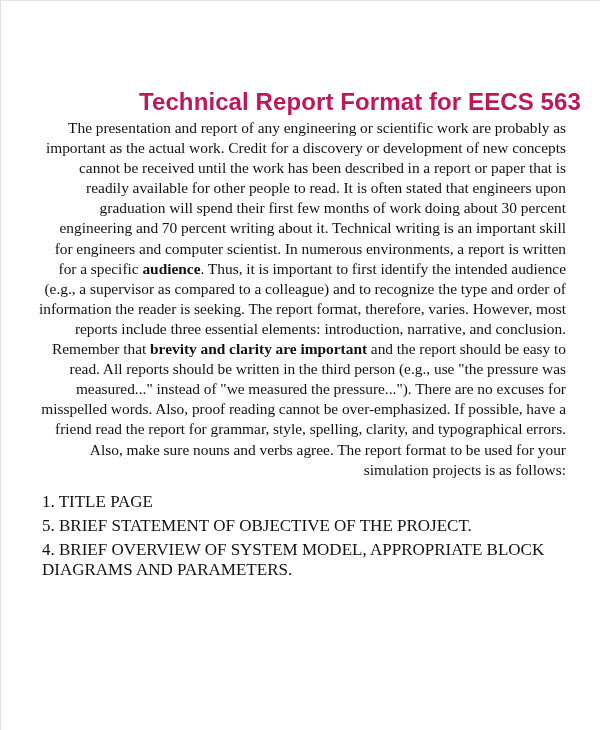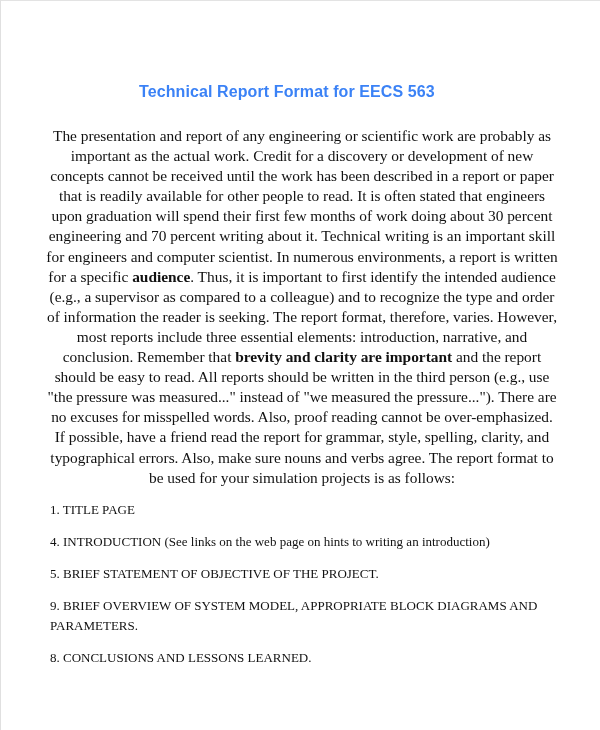--- a/index.html
+++ b/index.html
@@ -17,72 +17,70 @@
     height: 730px;
     background: #ffffff;
     box-sizing: border-box;
     border-top: 1px solid #e3e3e3;
     border-left: 1px solid #e0e0e0;
     overflow: hidden;
   }
   .doc-title {
     font-family: "Liberation Sans", "DejaVu Sans", sans-serif;
     font-weight: bold;
-    font-size: 16px;
-    color: #3b82f6;
+    font-size: 24px;
+    color: #be185d;
     letter-spacing: 0.1px;
     position: absolute;
     left: 138px;
     top: 71px;
     white-space: nowrap;
     text-align: center;
   }
   .body-block {
     position: absolute;
     left: 37px;
     top: 117px;
     width: 528px;
   }
   .para {
     font-size: 15.4px;
     line-height: 20.1px;
     color: #111111;
-    text-align: center;
-    margin: 8px;
+    text-align: right;
+    margin: 0;
     word-spacing: -0.1px;
   }
   .para b, .bold {
     font-weight: bold;
   }
   .list-block {
     position: absolute;
     left: 37px;
     top: 487px;
     width: 540px;
   }
   .list-line {
-    font-size: 13px;
+    font-size: 17px;
     line-height: 20.1px;
     color: #111111;
-    margin: 12px;
+    margin: 4px;
     white-space: normal;
   }
 </style>
 </head>
 <body>
 
 <div class="page">
 
   <h1 class="doc-title">Technical Report Format for EECS 563</h1>
 
   <div class="body-block">
     <p class="para"><span>The presentation and report of any engineering or scientific work are probably as important as the actual work. Credit for a discovery or development of new concepts cannot be received until the work has been described in a report or paper that is readily available for other people to read. It is often stated that engineers upon graduation will spend their first few months of work doing about 30 percent engineering and 70 percent writing about it. Technical writing is an important skill for engineers and computer scientist. In numerous environments, a report is written for a specific </span><b>audience</b><span>. Thus, it is important to first identify the intended audience (e.g., a supervisor as compared to a colleague) and to recognize the type and order of information the reader is seeking. The report format, therefore, varies. However, most reports include three essential elements: introduction, narrative, and conclusion. Remember that </span><b>brevity and clarity are important</b><span> and the report should be easy to read. All reports should be written in the third person (e.g., use "the pressure was measured..." instead of "we measured the pressure..."). There are no excuses for misspelled words. Also, proof reading cannot be over-emphasized. If possible, have a friend read the report for grammar, style, spelling, clarity, and typographical errors. Also, make sure nouns and verbs agree. The report format to be used for your simulation projects is as follows:</span></p>
   </div>
 
   <div class="list-block">
     <p class="list-line">1. TITLE PAGE</p>
-    <p class="list-line">4. INTRODUCTION (See links on the web page on hints to writing an introduction)</p>
     <p class="list-line">5. BRIEF STATEMENT OF OBJECTIVE OF THE PROJECT.</p>
-    <p class="list-line">9. BRIEF OVERVIEW OF SYSTEM MODEL, APPROPRIATE BLOCK DIAGRAMS AND PARAMETERS.</p>
-    <p class="list-line">8. CONCLUSIONS AND LESSONS LEARNED.</p>
+    <p class="list-line">4. BRIEF OVERVIEW OF SYSTEM MODEL, APPROPRIATE BLOCK DIAGRAMS AND PARAMETERS.</p>
   </div>
 
 </div>
 
 </body></html>

